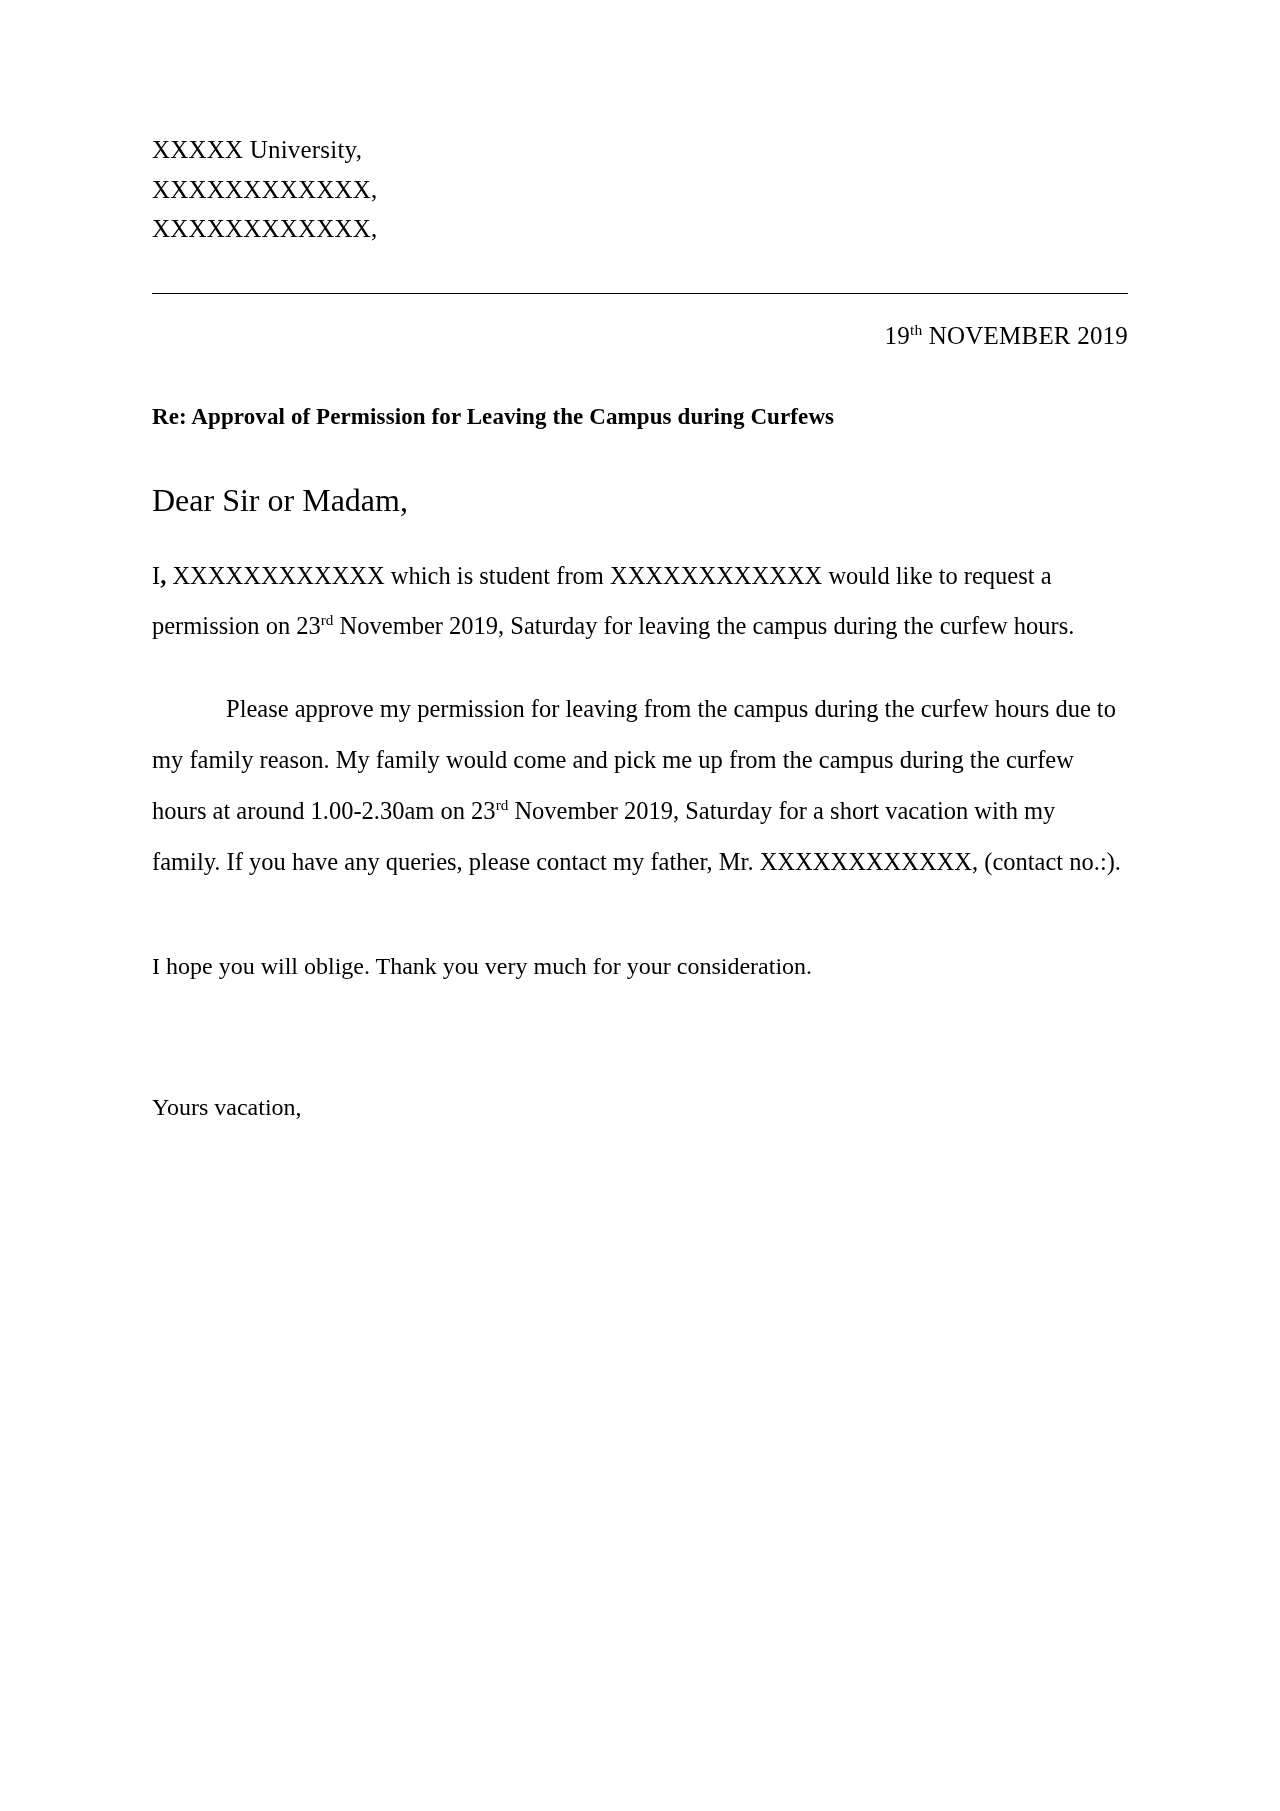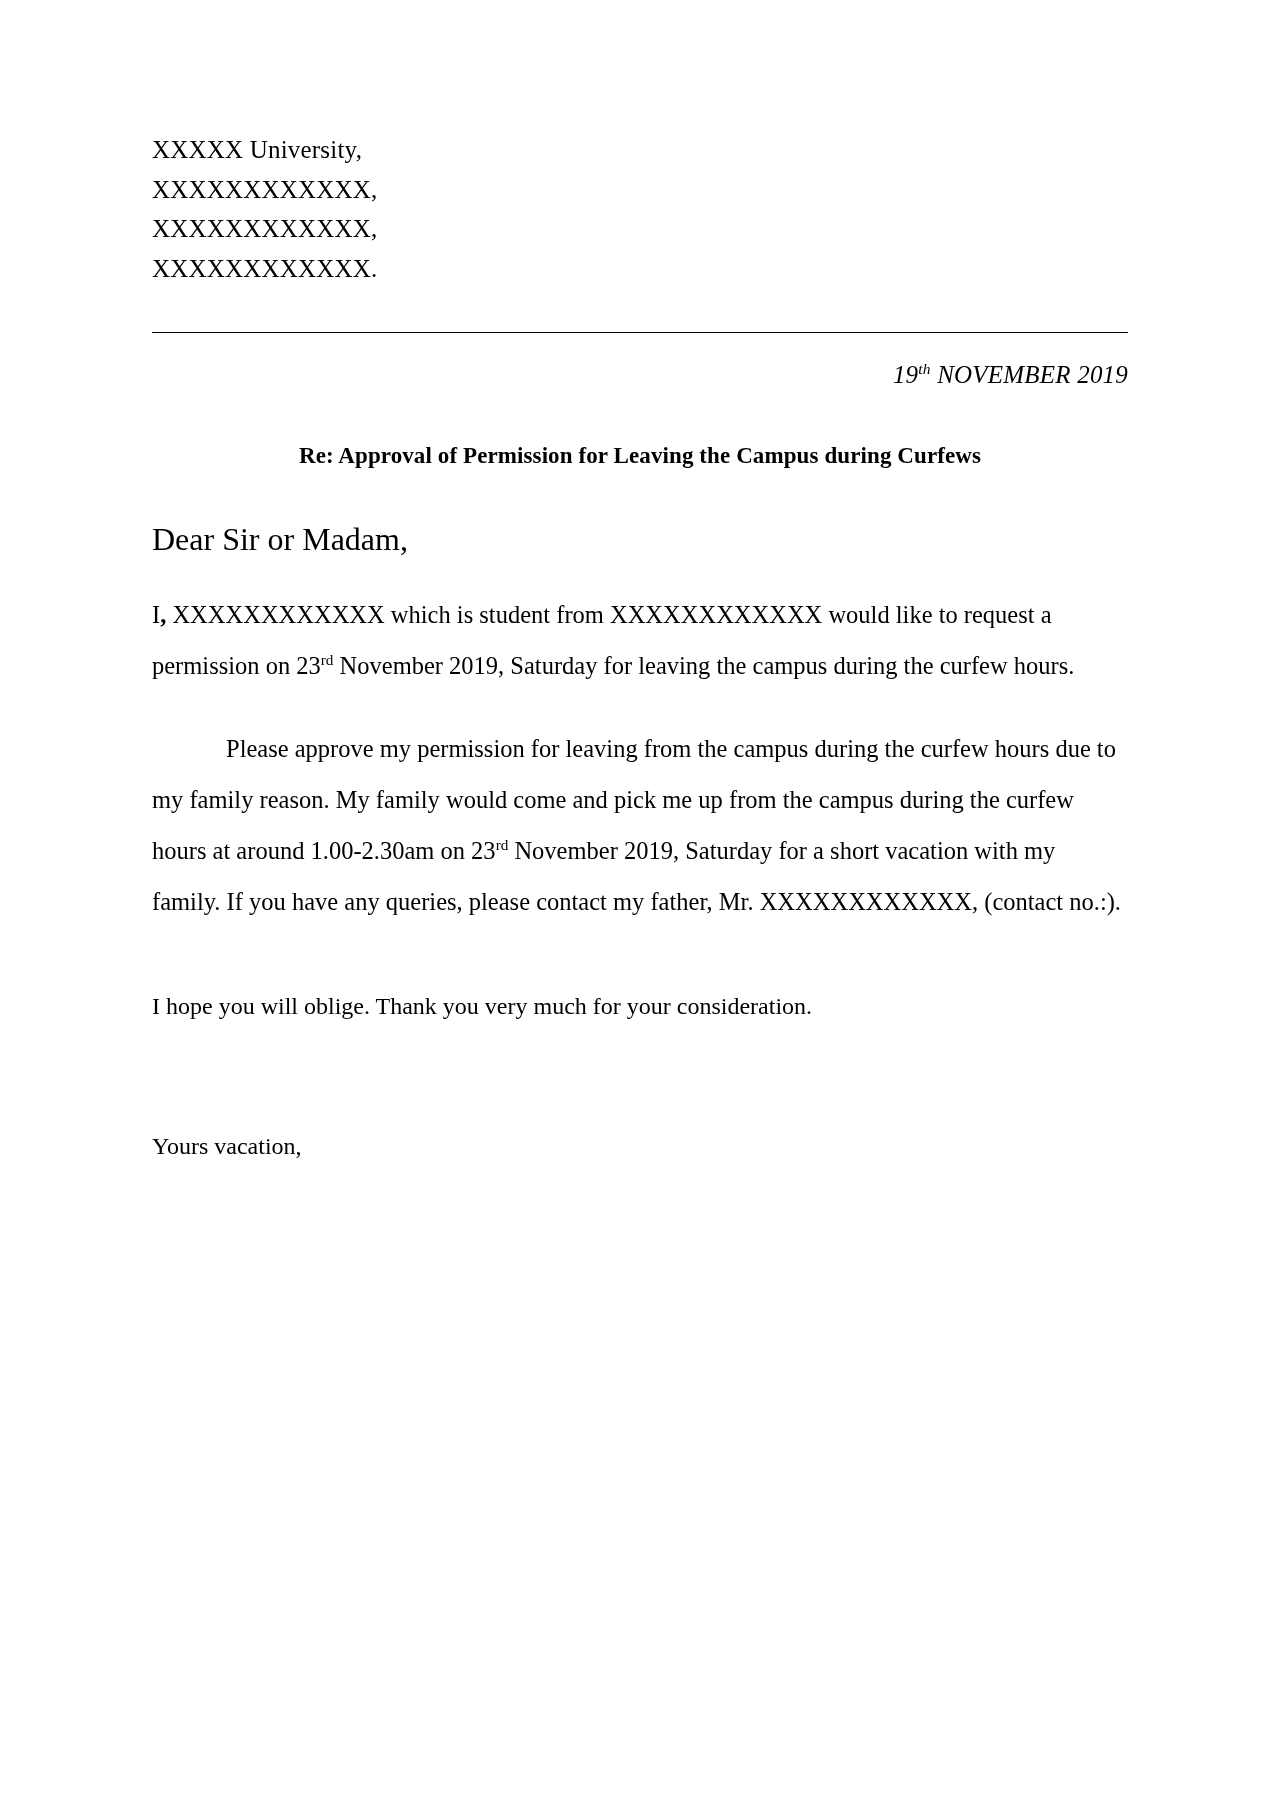--- a/index.html
+++ b/index.html
@@ -33,33 +33,31 @@
     border: 0;
     border-top: 1.6px solid #000;
     margin: 44px 0 0 0;
     width: 100%;
   }
   .date-line {
     text-align: right;
     font-size: 25px;
     margin-top: 28px;
     letter-spacing: 0.2px;
-    font-style: italic;
   }
   sup {
     font-size: 0.62em;
     vertical-align: super;
     line-height: 0;
   }
   .subject {
     font-weight: bold;
     font-size: 23px;
     margin-top: 54px;
     letter-spacing: 0.1px;
-    text-align: center;
   }
   .salutation {
     font-size: 32px;
     margin-top: 52px;
   }
   .para {
     font-size: 24.5px;
     line-height: 2.08;
     margin-top: 32px;
     text-align: left;
@@ -98,21 +96,20 @@
 </style>
 </head>
 <body>
 
 <div class="page">
 
   <div class="letterhead">
     <div>XXXXX University,</div>
     <div>XXXXXXXXXXXX,</div>
     <div>XXXXXXXXXXXX,</div>
-    <div>XXXXXXXXXXXX.</div>
   </div>
 
   <hr class="rule">
 
   <div class="date-line"><span>19</span><sup>th</sup><span> NOVEMBER 2019</span></div>
 
   <div class="subject">Re: Approval of Permission for Leaving the Campus during Curfews</div>
 
   <div class="salutation">Dear Sir or Madam,</div>
 

